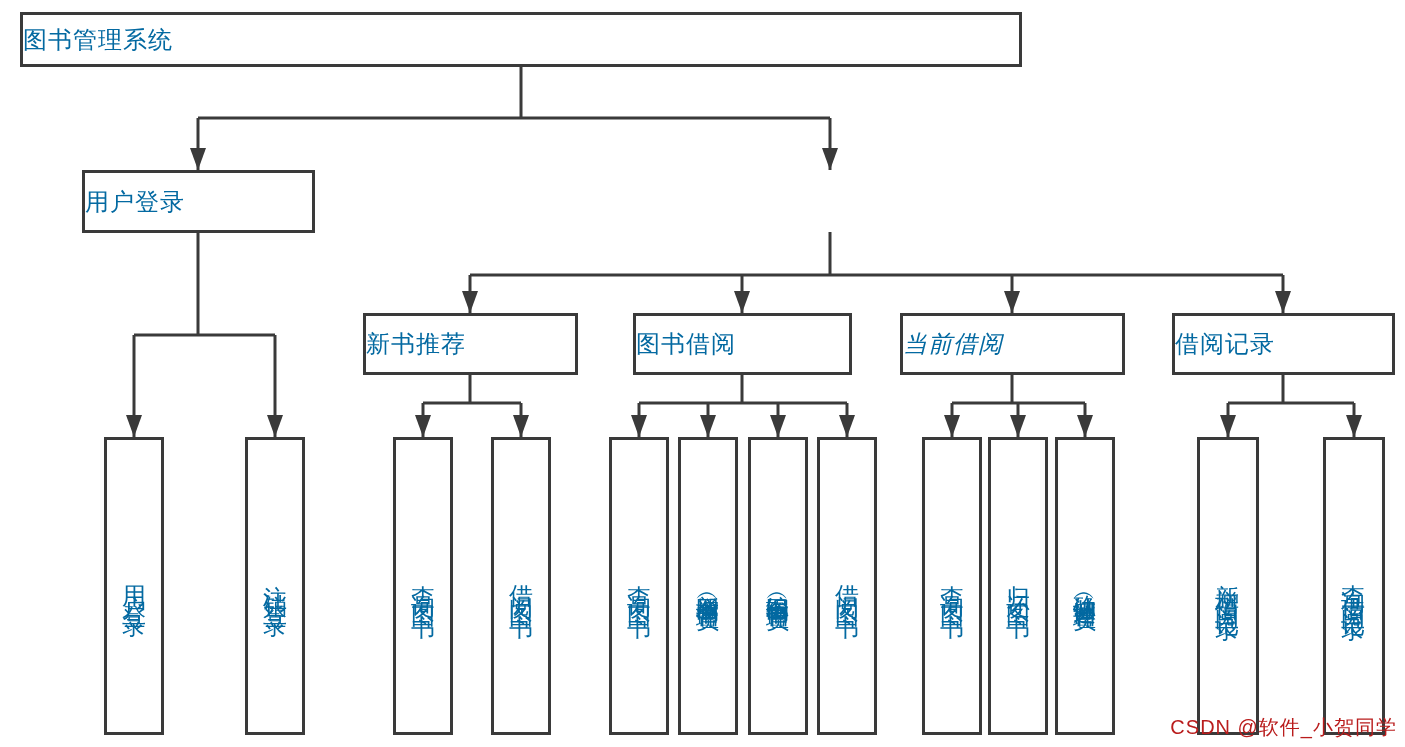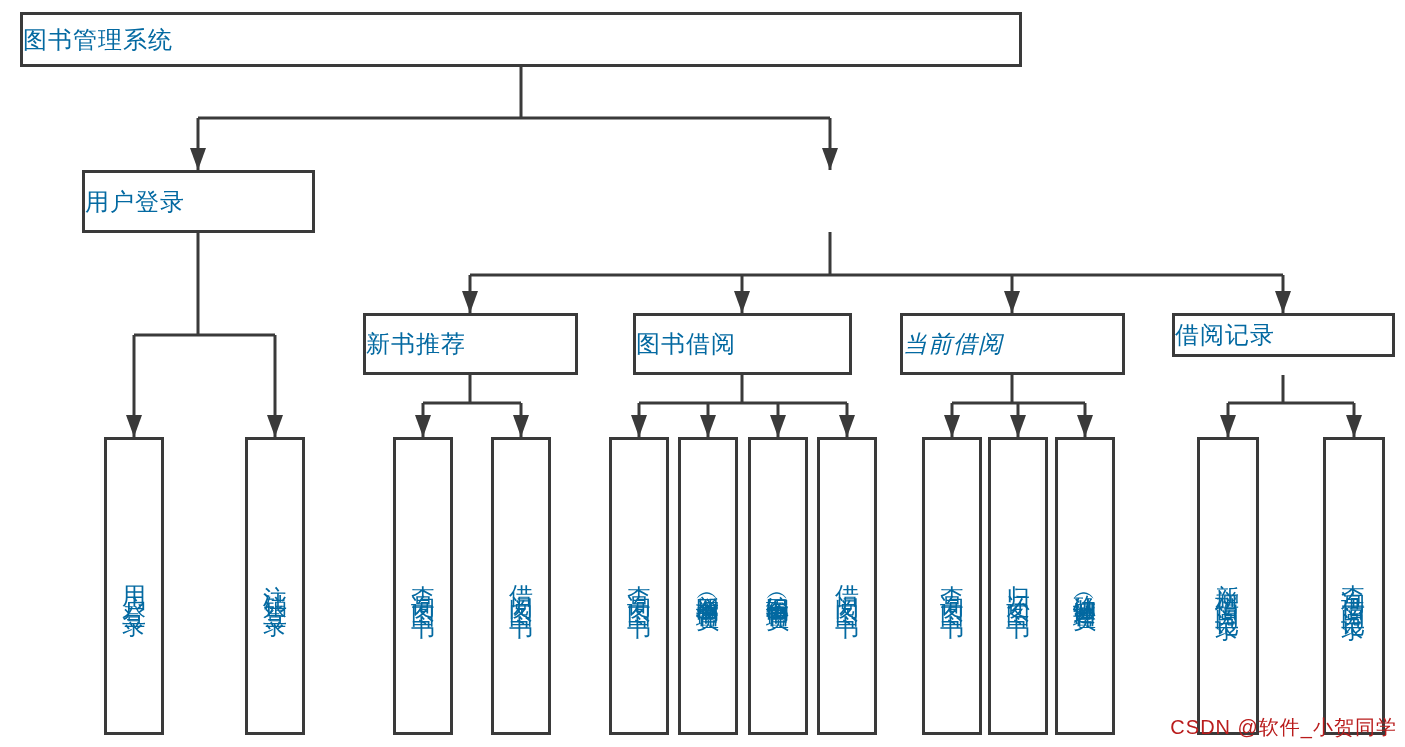--- a/index.html
+++ b/index.html
@@ -112,21 +112,21 @@
 
   <div class="box h-node" style="left:363px; top:313px; width:215px; height:62px;">
     <span>新书推荐</span>
   </div>
   <div class="box h-node" style="left:633px; top:313px; width:219px; height:62px;">
     <span>图书借阅</span>
   </div>
   <div class="box h-node" style="left:900px; top:313px; width:225px; height:62px;font-style:italic;">
     <span>当前借阅</span>
   </div>
-  <div class="box h-node" style="left:1172px; top:313px; width:223px; height:44px;">
+  <div class="box h-node" style="left:1172px; top:313px; width:223px; height:62px;">
     <span>借阅记录</span>
   </div>
 
   <div class="box leaf" style="left:104px;">
     <span class="v-text">用户登录</span>
   </div>
   <div class="box leaf" style="left:245px;">
     <span class="v-text">注销登录</span>
   </div>
 

